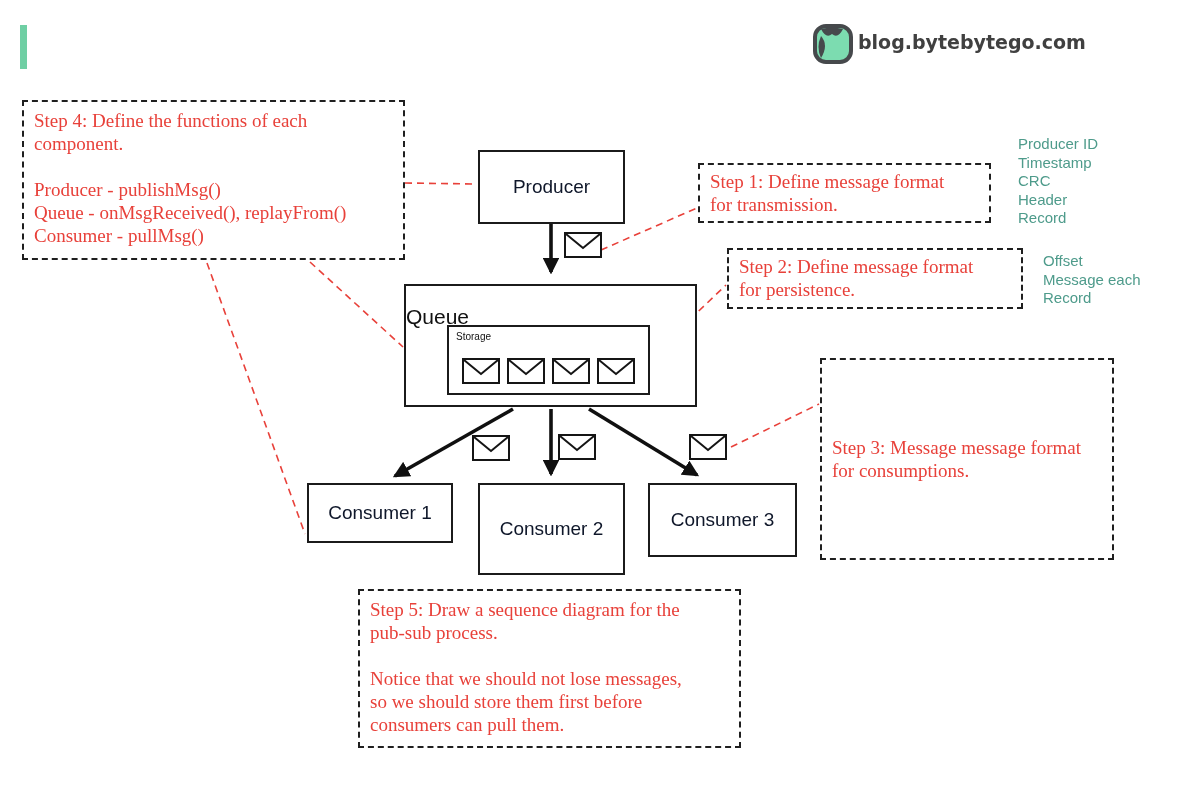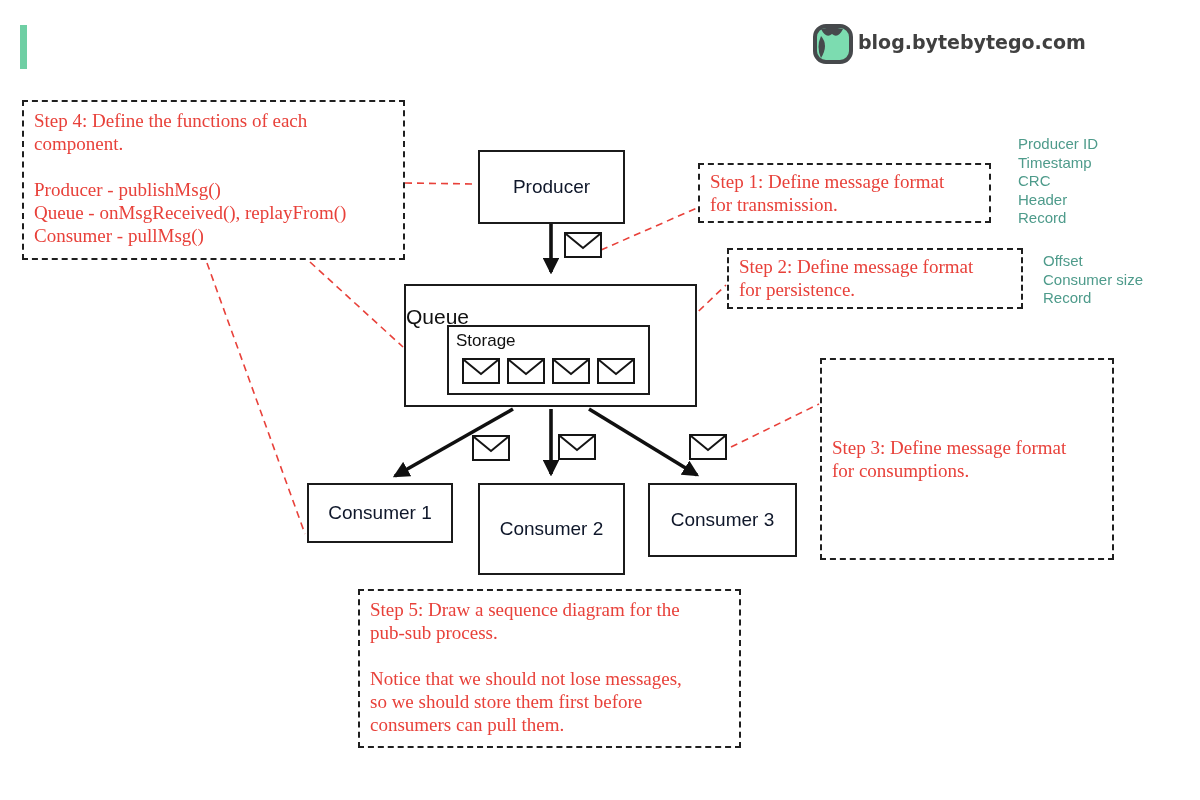--- a/index.html
+++ b/index.html
@@ -19,21 +19,21 @@
   .logo{position:absolute;left:812px;top:23px;width:42px;height:42px;}
   .logo-text{position:absolute;left:858px;top:31px;font-family:"DejaVu Sans",sans-serif;font-weight:700;font-size:19px;color:#404040;}
 
   
   .node{position:absolute;border:2px solid var(--ink);background:#fff;display:flex;align-items:center;justify-content:center;font-size:19px;color:#0f172a;z-index:2;}
   .dashed-box{position:absolute;border:2px dashed #1f1f1f;background:transparent;color:var(--annotation-red);font-size:19px;line-height:23px;white-space:pre-line;z-index:2;padding:7px 10px;font-family:Liberation Serif, serif;}
 
   .queue-box{position:absolute;left:404px;top:284px;width:293px;height:123px;border:2px solid var(--ink);background:#fff;z-index:2;}
   .queue-label{text-align:left;font-size:21px;padding-top:19px;}
   .storage-box{position:absolute;left:41px;top:39px;width:203px;height:70px;border:2px solid var(--ink);background:#fff;}
-  .storage-label{font-size:17px;padding:4px 0 0 7px;}
+  .storage-label{font-size:10px;padding:4px 0 0 7px;}
   .env-row{position:absolute;left:13px;top:31px;display:flex;gap:7px;}
 
   .env{width:38px;height:26px;display:block;}
   .env.abs{position:absolute;z-index:2;}
 
   
   .teal-list{position:absolute;color:var(--teal-text);font-size:15px;line-height:18.5px;z-index:2;}
 
   svg.overlay{position:absolute;left:0;top:0;width:1200px;height:800px;z-index:1;}
   .redline{stroke:var(--annotation-red);stroke-width:1.6;stroke-dasharray:7 5;fill:none;}
@@ -76,21 +76,21 @@
   <div class="dashed-box" style="left:22px;top:100px;width:383px;height:160px;">Step 4: Define the functions of each
 component.
 
 Producer - publishMsg()
 Queue - onMsgReceived(), replayFrom()
 Consumer - pullMsg()</div>
   <div class="dashed-box" style="left:698px;top:163px;width:293px;height:60px;padding-top:5px;">Step 1: Define message format
 for transmission.</div>
   <div class="dashed-box" style="left:727px;top:248px;width:296px;height:61px;padding-top:5px;">Step 2: Define message format
 for persistence.</div>
-  <div class="dashed-box" style="left:820px;top:358px;width:294px;height:202px;padding-top:76px;">Step 3: Define message format
+  <div class="dashed-box" style="left:820px;top:358px;width:294px;height:202px;padding-top:76px;">Step 3: Message message format
 for consumptions.</div>
   <div class="dashed-box" style="left:358px;top:589px;width:383px;height:159px;">Step 5: Draw a sequence diagram for the
 pub-sub process.
 
 Notice that we should not lose messages,
 so we should store them first before
 consumers can pull them.</div>
 
   <div class="node" style="left:478px;top:150px;width:147px;height:74px;">
     <span>Producer</span>
@@ -151,17 +151,17 @@
 
   <div class="teal-list" style="left:1018px;top:135px;">
     <div>Producer ID</div>
     <div>Timestamp</div>
     <div>CRC</div>
     <div>Header</div>
     <div>Record</div>
   </div>
   <div class="teal-list" style="left:1043px;top:252px;">
     <div>Offset</div>
-    <div>Consumer size</div>
+    <div>Message each</div>
     <div>Record</div>
   </div>
 
 </div>
 
 </body></html>

